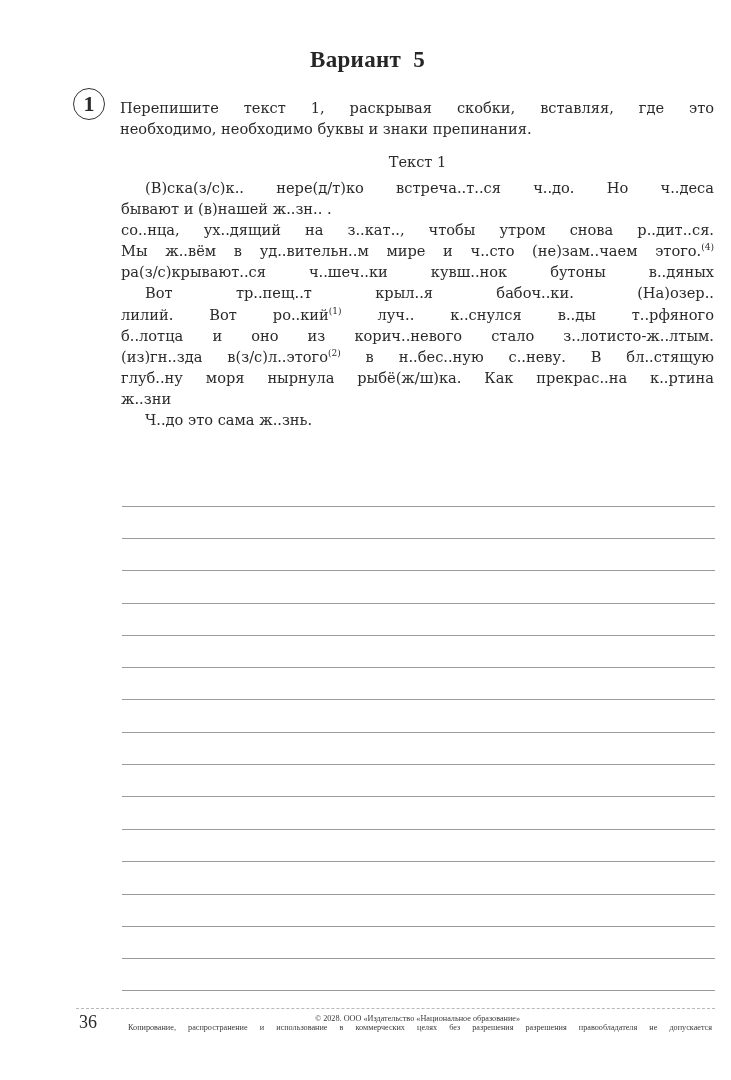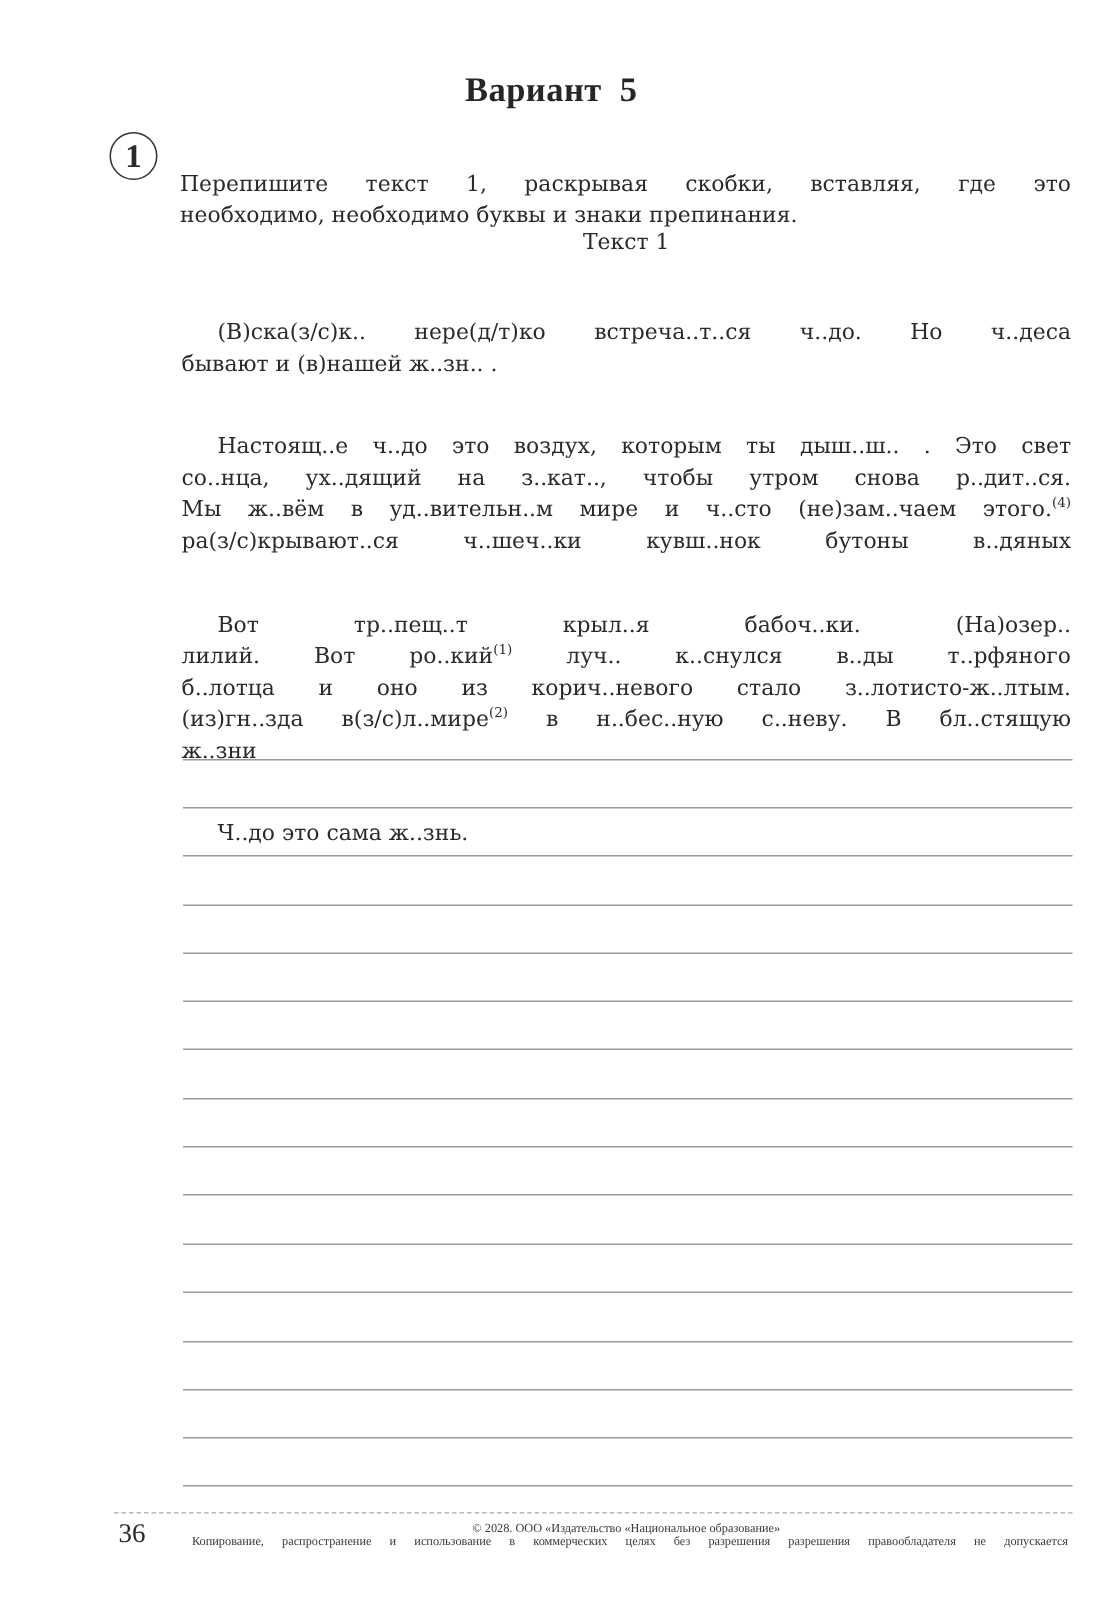--- a/index.html
+++ b/index.html
@@ -56,21 +56,20 @@
       font-size: 14.6px;
       line-height: 21px;
       text-align: justify;
       text-align-last: left;
       color: #2a2a2a;
     }
     .task-text .l1 {
       display: block;
       text-align: justify;
       text-align-last: justify;
-      margin-top: 15px;
     }
     .text-heading {
       position: absolute;
       top: 153px;
       left: 0;
       width: 731px;
       padding-left: 104px;
       box-sizing: border-box;
       text-align: center;
       font-family: "DejaVu Serif", serif;
@@ -91,21 +90,20 @@
       display: block;
       text-align: justify;
       text-align-last: justify;
       white-space: nowrap;
     }
     .text-body .line.last {
       text-align-last: left;
     }
     .text-body .line.indent {
       padding-left: 24px;
-      margin-top: 34px;
     }
     .text-body .line.flex {
       display: flex;
       justify-content: space-between;
     }
     .text-body sup {
       font-size: 9px;
       line-height: 0;
       vertical-align: 6px;
     }
@@ -174,34 +172,34 @@
 <div class="task-text">
   <span class="l1">Перепишите текст 1, раскрывая скобки, вставляя, где это</span>
   <span>необходимо, необходимо буквы и знаки препинания.</span>
 </div>
 
 <div class="text-heading">Текст 1</div>
 
 <div class="text-body">
   <span class="line indent">(В)ска(з/с)к.. нере(д/т)ко встреча..т..ся ч..до. Но ч..деса</span>
   <span class="line last">бывают и (в)нашей ж..зн.. .</span>
-  <span class="line indent">Настоящ..е ч..до это воздух, которым ты дыш..ш.. . Это свет</span>
   <span class="line">со..нца, ух..дящий на з..кат.., чтобы утром снова р..дит..ся.</span>
   <span class="line"><span>Мы ж..вём в уд..вительн..м мире и ч..сто (не)зам..чаем этого.</span><sup>(4)</sup></span>
   <span class="line">ра(з/с)крывают..ся ч..шеч..ки кувш..нок бутоны в..дяных</span>
   <span class="line indent flex">
     <span>Вот</span>
     <span>тр..пещ..т</span>
     <span>крыл..я</span>
     <span>бабоч..ки.</span>
     <span>(На)озер..</span>
   </span>
   <span class="line"><span>лилий. Вот ро..кий</span><sup>(1)</sup><span> луч.. к..снулся в..ды т..рфяного</span></span>
   <span class="line">б..лотца и оно из корич..невого стало з..лотисто-ж..лтым.</span>
-  <span class="line"><span>(из)гн..зда в(з/с)л..мире</span><sup>(2)</sup><span> в н..бес..ную с..неву. В бл..стящую</span></span>
+  <span class="line"><span>(из)гн..зда в(з/с)л..этого</span><sup>(2)</sup><span> в н..бес..ную с..неву. В бл..стящую</span></span>
+  <span class="line">глуб..ну моря нырнула рыбё(ж/ш)ка. Как прекрас..на к..ртина</span>
   <span class="line last">ж..зни</span>
   <span class="line indent last">Ч..до это сама ж..знь.</span>
 </div>
 
 <div class="writing-lines">
   <div class="writing-line" style="top:506px"></div>
   <div class="writing-line" style="top:538px"></div>
   <div class="writing-line" style="top:570px"></div>
   <div class="writing-line" style="top:603px"></div>
   <div class="writing-line" style="top:635px"></div>

